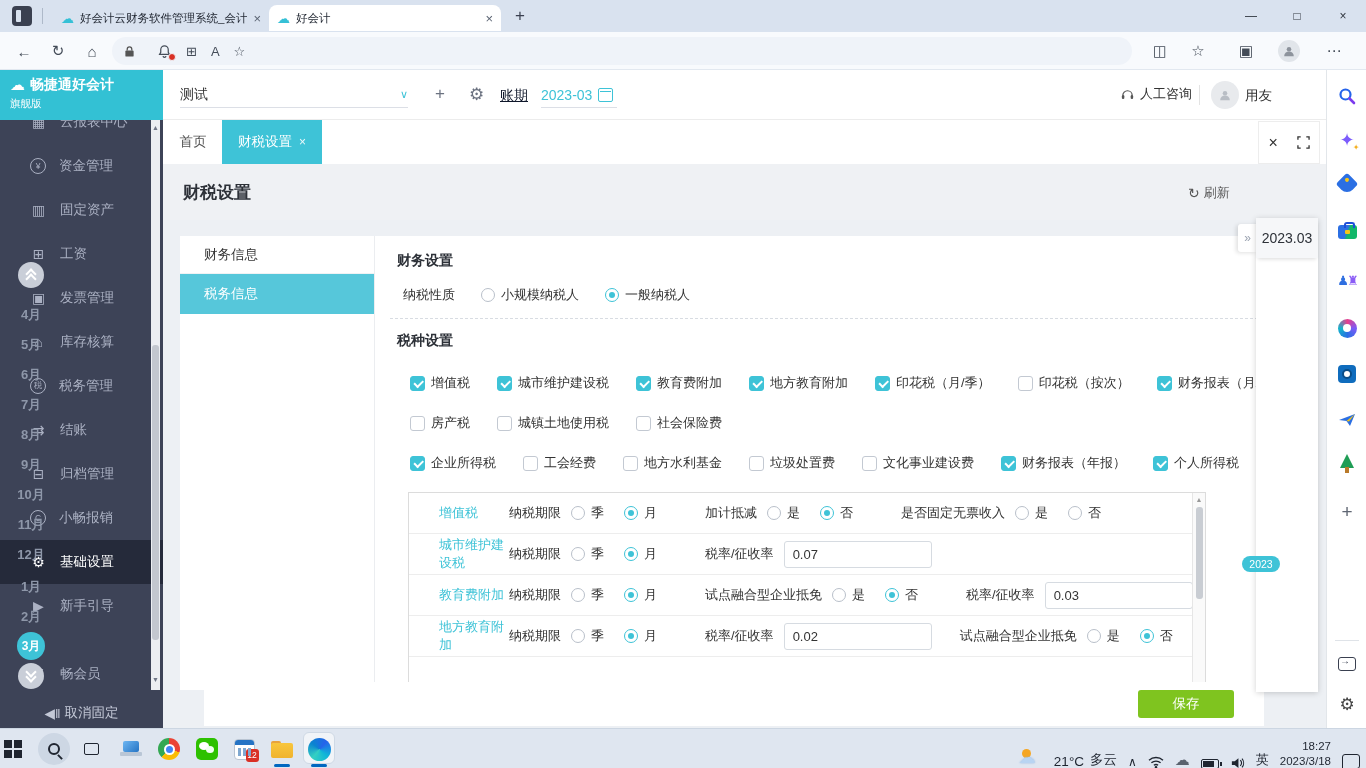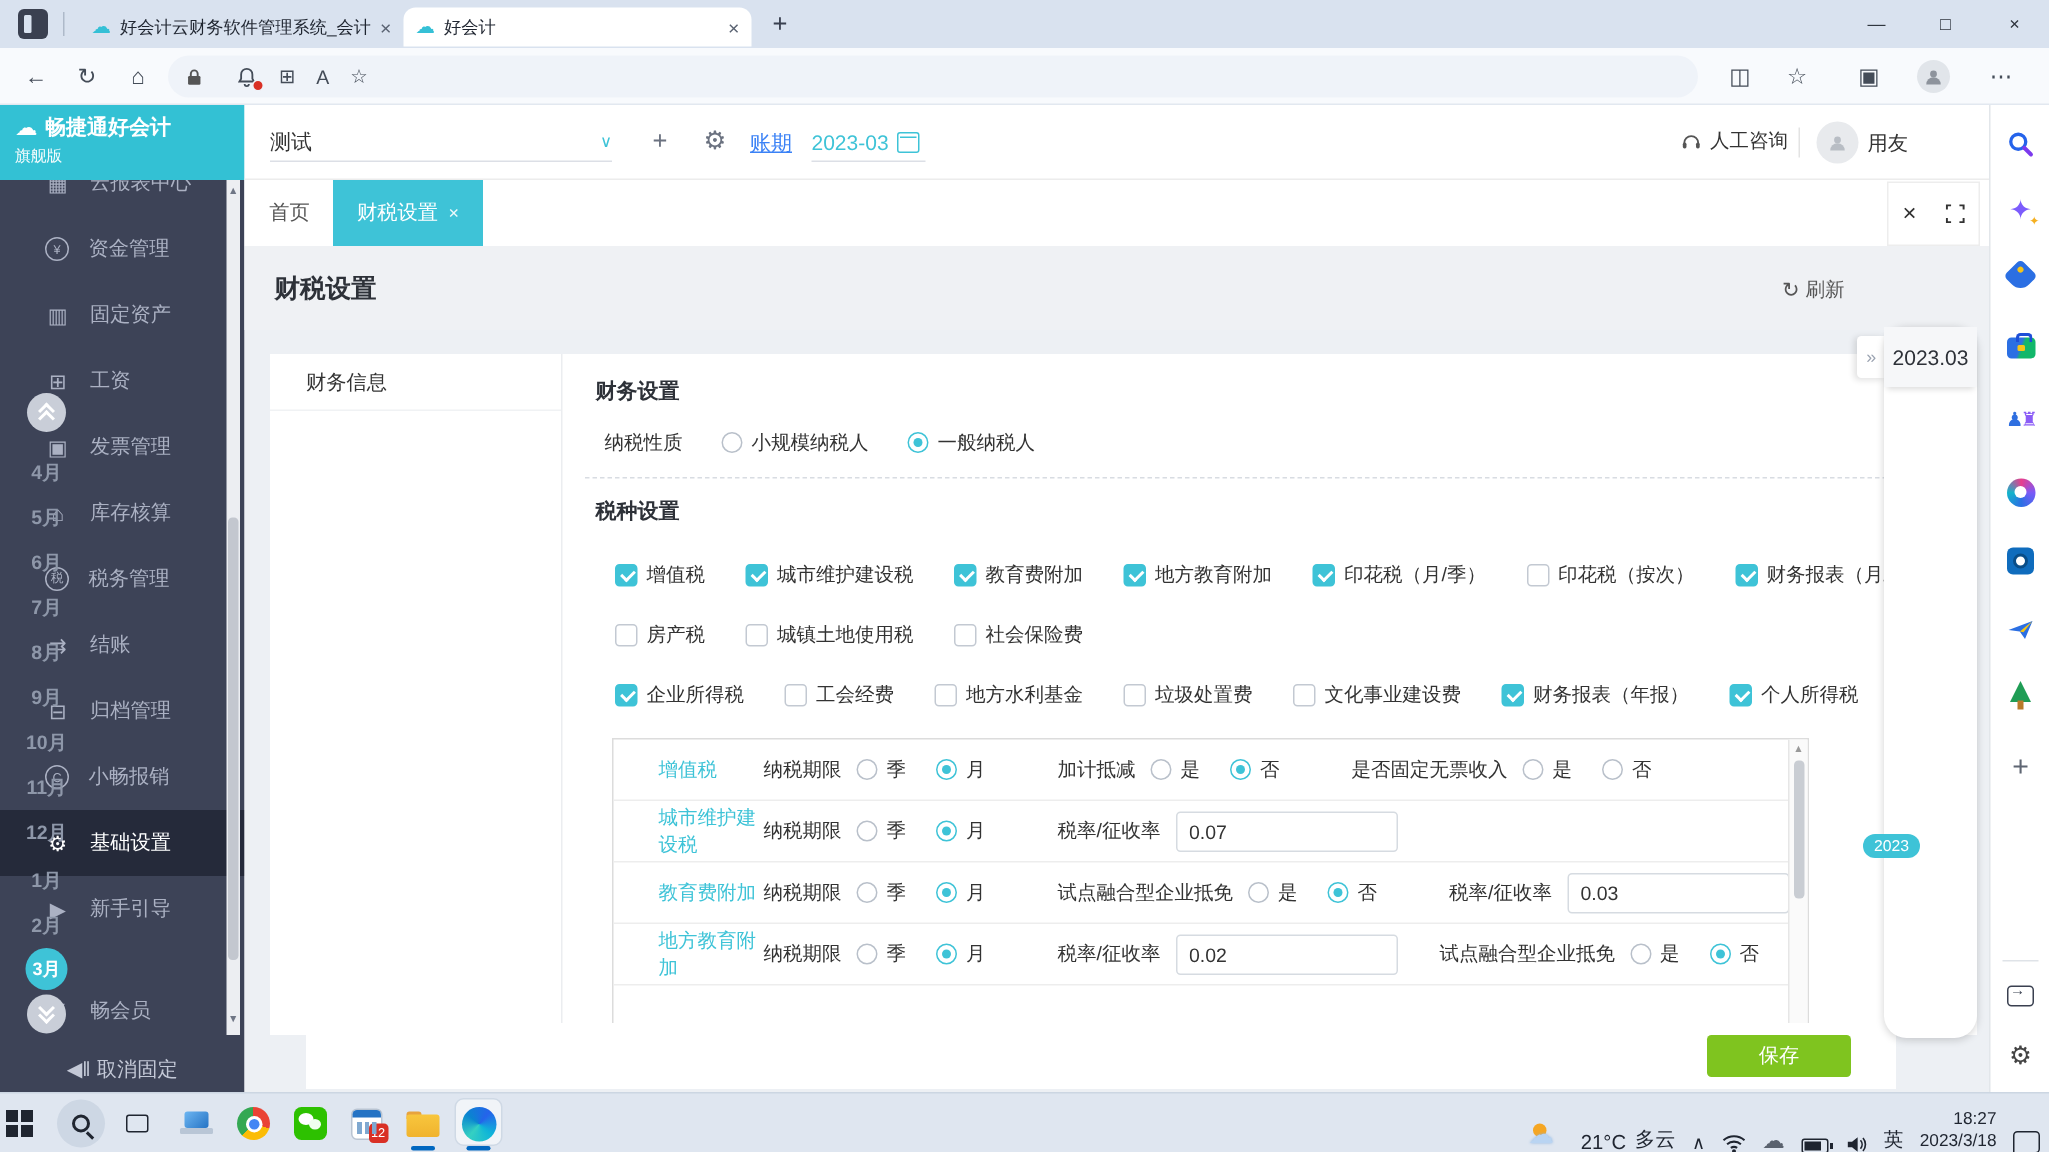--- a/index.html
+++ b/index.html
@@ -34,21 +34,21 @@
 
   
   .logo { position:absolute; left:0; top:70px; width:163px; height:50px; background:#33c1d4; color:#fff; padding:6px 10px 4px 10px; }
   .logo-row { display:flex; align-items:center; gap:5px; font-size:14px; font-weight:bold; white-space:nowrap; }
   .logo-cloud { font-size:15px; }
   .logo-badge { font-size:10.5px; margin-top:3px; opacity:.95; }
   .apptop { position:absolute; left:163px; top:70px; width:1163px; height:50px; background:#fff; border-bottom:1px solid #ececec; }
   .acct { position:absolute; left:17px; top:12px; width:228px; height:26px; border-bottom:1px solid #dcdfe6; display:flex; align-items:center; justify-content:space-between; font-size:14px; cursor:pointer; }
   .chev { color:#3ec3d7; font-size:11px; }
   .hd-ico { position:absolute; top:14px; font-size:17px; color:#6b7280; cursor:pointer; }
-  .period-l { position:absolute; left:337px; top:17px; font-size:14px; color:#3b82f6;text-decoration:underline; }
+  .period-l { position:absolute; left:337px; top:17px; font-size:14px; color:#0f172a;text-decoration:underline; }
   .period { position:absolute; left:378px; top:12px; width:76px; height:26px; border-bottom:1px solid #dcdfe6; display:flex; align-items:center; gap:6px; font-size:14px; color:#3ec3d7; cursor:pointer; }
   .cal-ico { width:15px; height:14px; border:1.5px solid #3ec3d7; border-radius:2px; position:relative; }
   .cal-ico::before { content:""; position:absolute; left:1px; right:1px; top:2px; height:1.5px; background:#3ec3d7; }
   .support { position:absolute; left:957px; top:15px; display:flex; align-items:center; gap:5px; font-size:13px; color:#333; cursor:pointer; }
   .vline { position:absolute; left:1036px; top:15px; width:1px; height:20px; background:#e3e3e3; }
   .avatar { position:absolute; left:1048px; top:11px; width:28px; height:28px; border-radius:50%; background:#e8eaed; display:flex; align-items:center; justify-content:center; }
   .uname { position:absolute; left:1082px; top:17px; font-size:13.5px; }
 
   
   .sidebar { position:absolute; left:0; top:120px; width:163px; height:608px; background:#3d4357; overflow:hidden; }
@@ -105,21 +105,21 @@
   .g3 { margin-left:28px; }
   .ipt { width:148px; height:27px; border:1px solid #d6dbe1; border-radius:3px; padding:0 8px; font-size:13px; color:#333; font-family:inherit; background:#fff; }
   .vscroll { position:absolute; right:0; top:0; bottom:0; width:13px; background:#fafafa; border-left:1px solid #e6e6e6; }
   .vs-arr { position:absolute; left:0; width:12px; text-align:center; font-size:7px; color:#999; }
   .vs-thumb { position:absolute; left:2.5px; top:14px; width:7px; height:92px; background:#c9cdd3; border-radius:3px; }
 
   .footerbar { position:absolute; left:17px; top:562px; width:1060px; height:44px; background:#fff; display:flex; align-items:center; justify-content:flex-end; padding-right:30px;margin-left:24px; }
   .save { width:96px; height:28px; background:#7fc41f; color:#fff; border:none; border-radius:3px; font-size:13.5px; cursor:pointer; font-family:inherit; }
 
   
-  .calpanel { position:absolute; left:1256px; top:218px; width:62px; height:474px; background:#fff; box-shadow:0 1px 6px rgba(0,0,0,.18);border-radius:15px; }
+  .calpanel { position:absolute; left:1256px; top:218px; width:62px; height:474px; background:#fff; box-shadow:0 1px 6px rgba(0,0,0,.18); }
   .cal-head { height:40px; display:flex; align-items:center; justify-content:center; font-size:14px; color:#2d3138; box-shadow:0 3px 4px -2px rgba(0,0,0,.15); background:#f6f7f9; }
   .collapse { position:absolute; left:1238px; top:224px; width:19px; height:28px; background:#fff; border-radius:3px 0 0 3px; box-shadow:-2px 1px 4px rgba(0,0,0,.12); display:flex; align-items:center; justify-content:center; color:#9aa2b0; font-size:12px; cursor:pointer; }
   .month { position:absolute; left:0; width:62px; height:30px; display:flex; align-items:center; justify-content:center; font-size:13px; color:#8e97a9; font-weight:bold; cursor:pointer; }
   .month.act { width:28px; height:28px; left:17px; border-radius:50%; background:#3ec3d7; color:#fff; font-size:12px; }
   .dblchev { position:absolute; left:18px; width:26px; height:26px; border-radius:50%; background:#c9ced8; cursor:pointer; }
   .dblchev i, .dblchev b { position:absolute; left:8.5px; width:8px; height:8px; border-left:2px solid #fff; border-top:2px solid #fff; }
   .dblchev.up i { top:8px; transform:rotate(45deg); } .dblchev.up b { top:13px; transform:rotate(45deg); }
   .dblchev.down i { top:5px; transform:rotate(225deg); } .dblchev.down b { top:10px; transform:rotate(225deg); }
   .yearbadge { position:absolute; left:1242px; top:556px; width:38px; height:16px; background:#3ec3d7; border-radius:8px; color:#fff; font-size:10.5px; display:flex; align-items:center; justify-content:center; z-index:3; }
 
@@ -371,20 +371,23 @@
         <span class="ric">↻</span>
         <span>刷新</span>
       </span>
     </div>
 
     <div class="panel">
       <div class="subnav">
         <div class="sn">
             <span>财务信息</span>
           </div>
+        <div class="sn act">
+            <span>税务信息</span>
+          </div>
       </div>
       <div class="pbody">
         <h3>财务设置</h3>
         <div class="nature">
           <span class="lbl">纳税性质</span>
           <label class="ropt">
               <span class="rd"></span>
               <span>小规模纳税人</span>
             </label>
           <label class="ropt">

